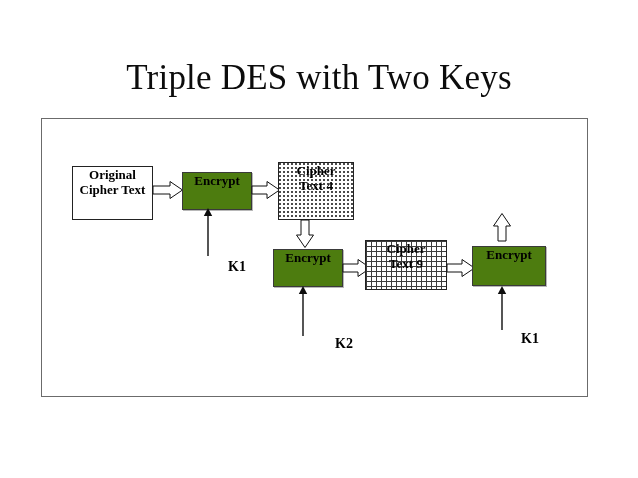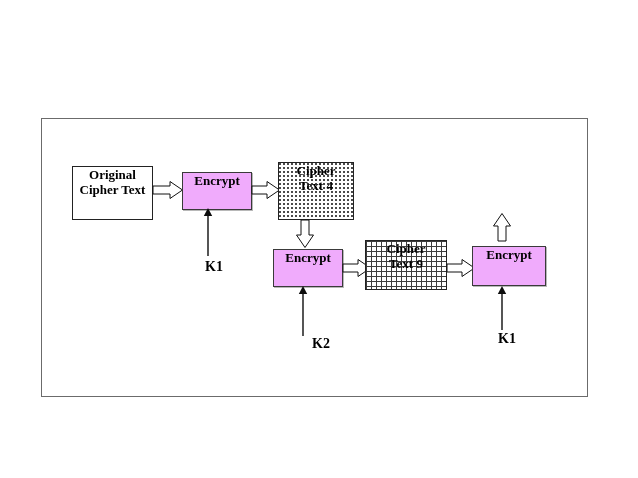--- a/index.html
+++ b/index.html
@@ -54,21 +54,21 @@
     text-align: center;
     font-family: "Liberation Serif", "DejaVu Serif", serif;
     font-weight: bold;
     color: #000000;
     line-height: 1.18;
   }
   .box-plain {
     background: #ffffff;
   }
   .box-proc {
-    background: #f0abfc;
+    background: #4d7c0f;
     border-color: #3a3a3a;
     box-shadow: 1px 1px 0 rgba(0,0,0,0.28);
   }
   
   .fill-dots {
     background-color: #ffffff;
     background-image:
       radial-gradient(circle at 1px 1px, #4a4a4a 0.9px, transparent 1.1px);
     background-size: 4px 4px;
   }
@@ -124,27 +124,29 @@
   }
 
   
   .key-label {
     position: absolute;
     font-family: "Liberation Serif", "DejaVu Serif", serif;
     font-weight: bold;
     font-size: 14px;
     color: #000000;
     white-space: nowrap;
+    margin-left: 23px;
   }
 </style>
 </head>
 <body>
 
 <div id="slide">
 
+  <div id="slide-title">Triple DES with Two Keys</div>
 
   <div id="diagram-frame">
 
     <div class="box box-plain" style="left:30px; top:47px; width:81px; height:54px; font-size:13px;">
       <div class="box-label">
         <span>Original</span><br>
         <span>Cipher Text</span>
       </div>
     </div>
 

